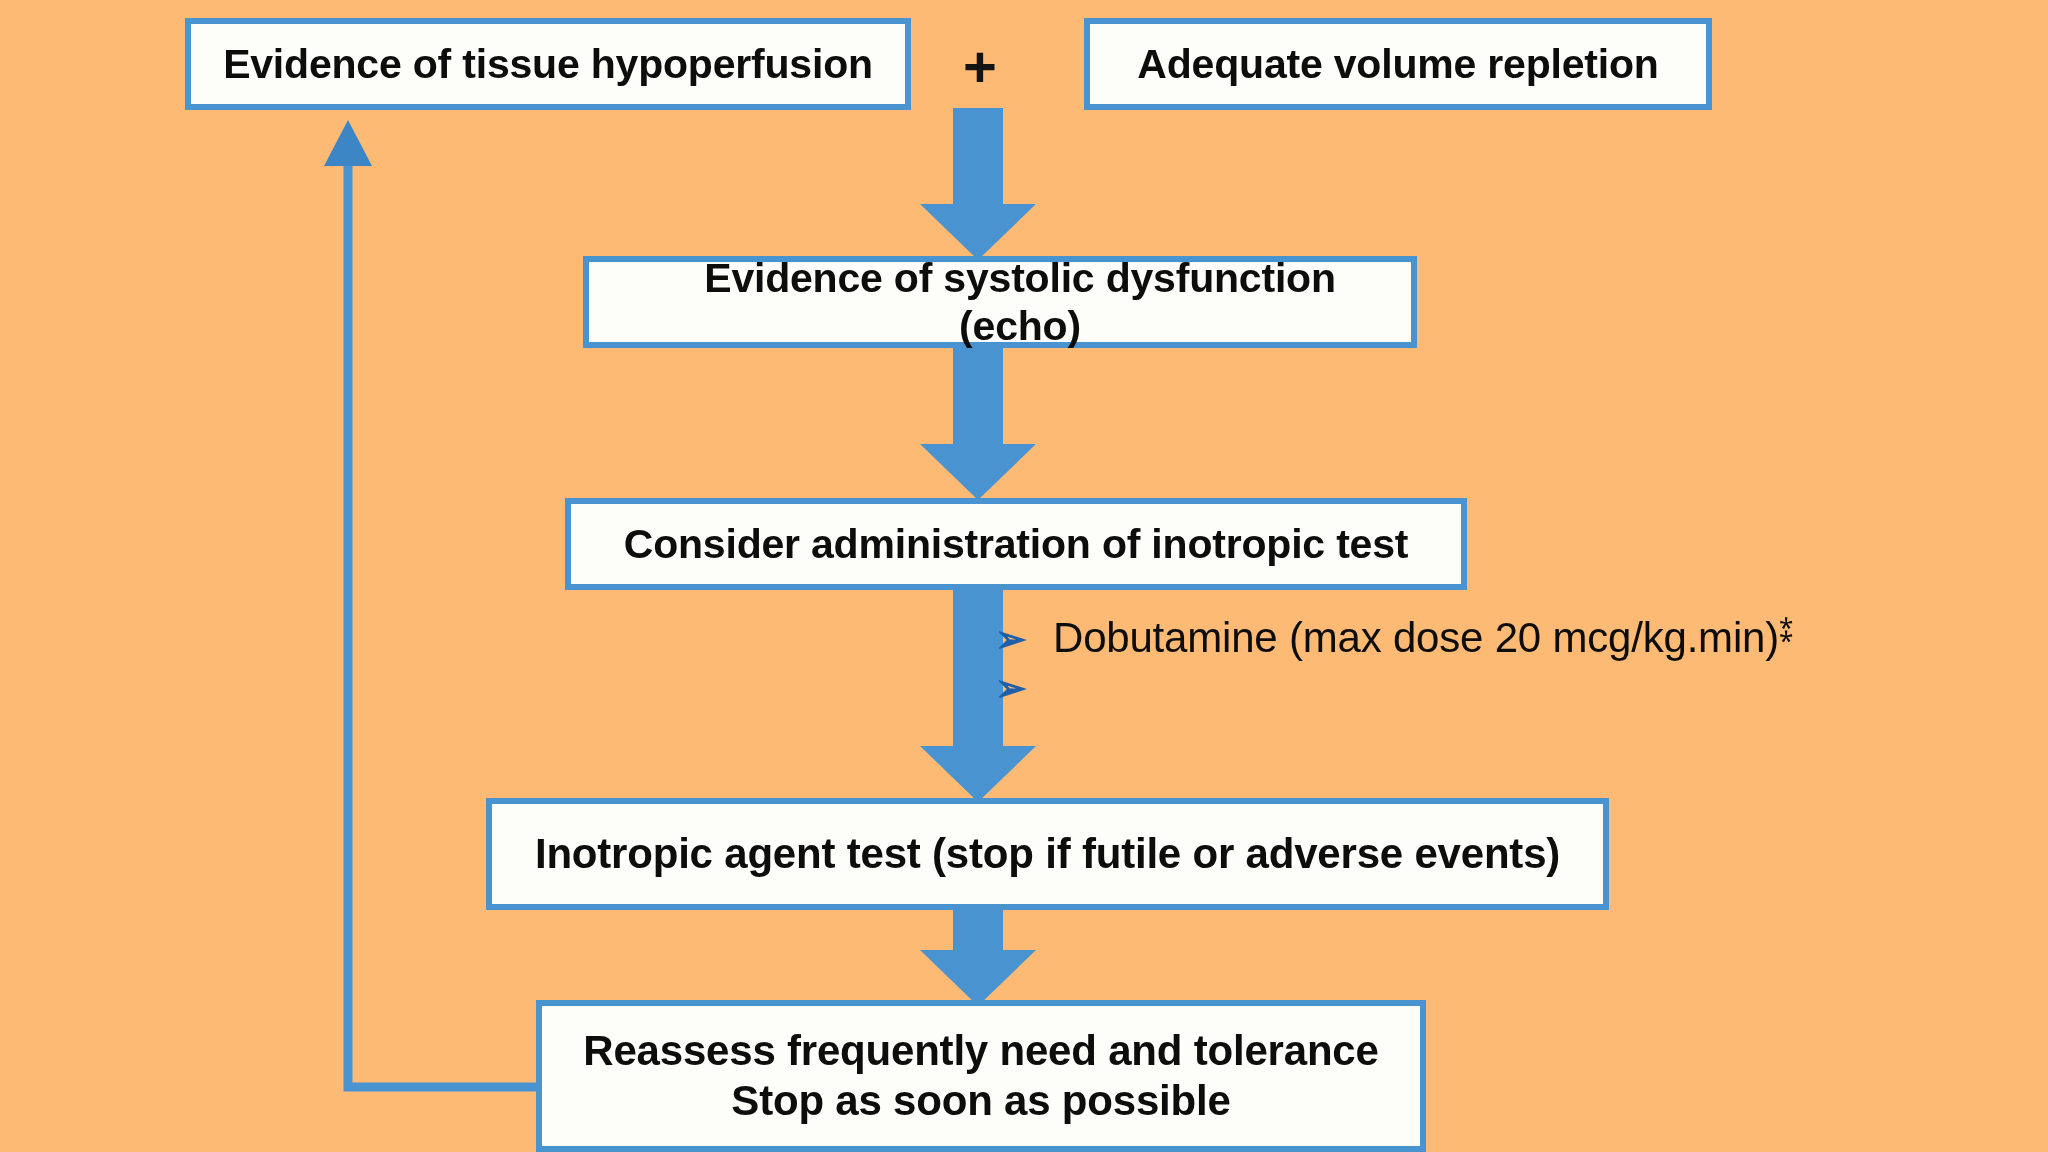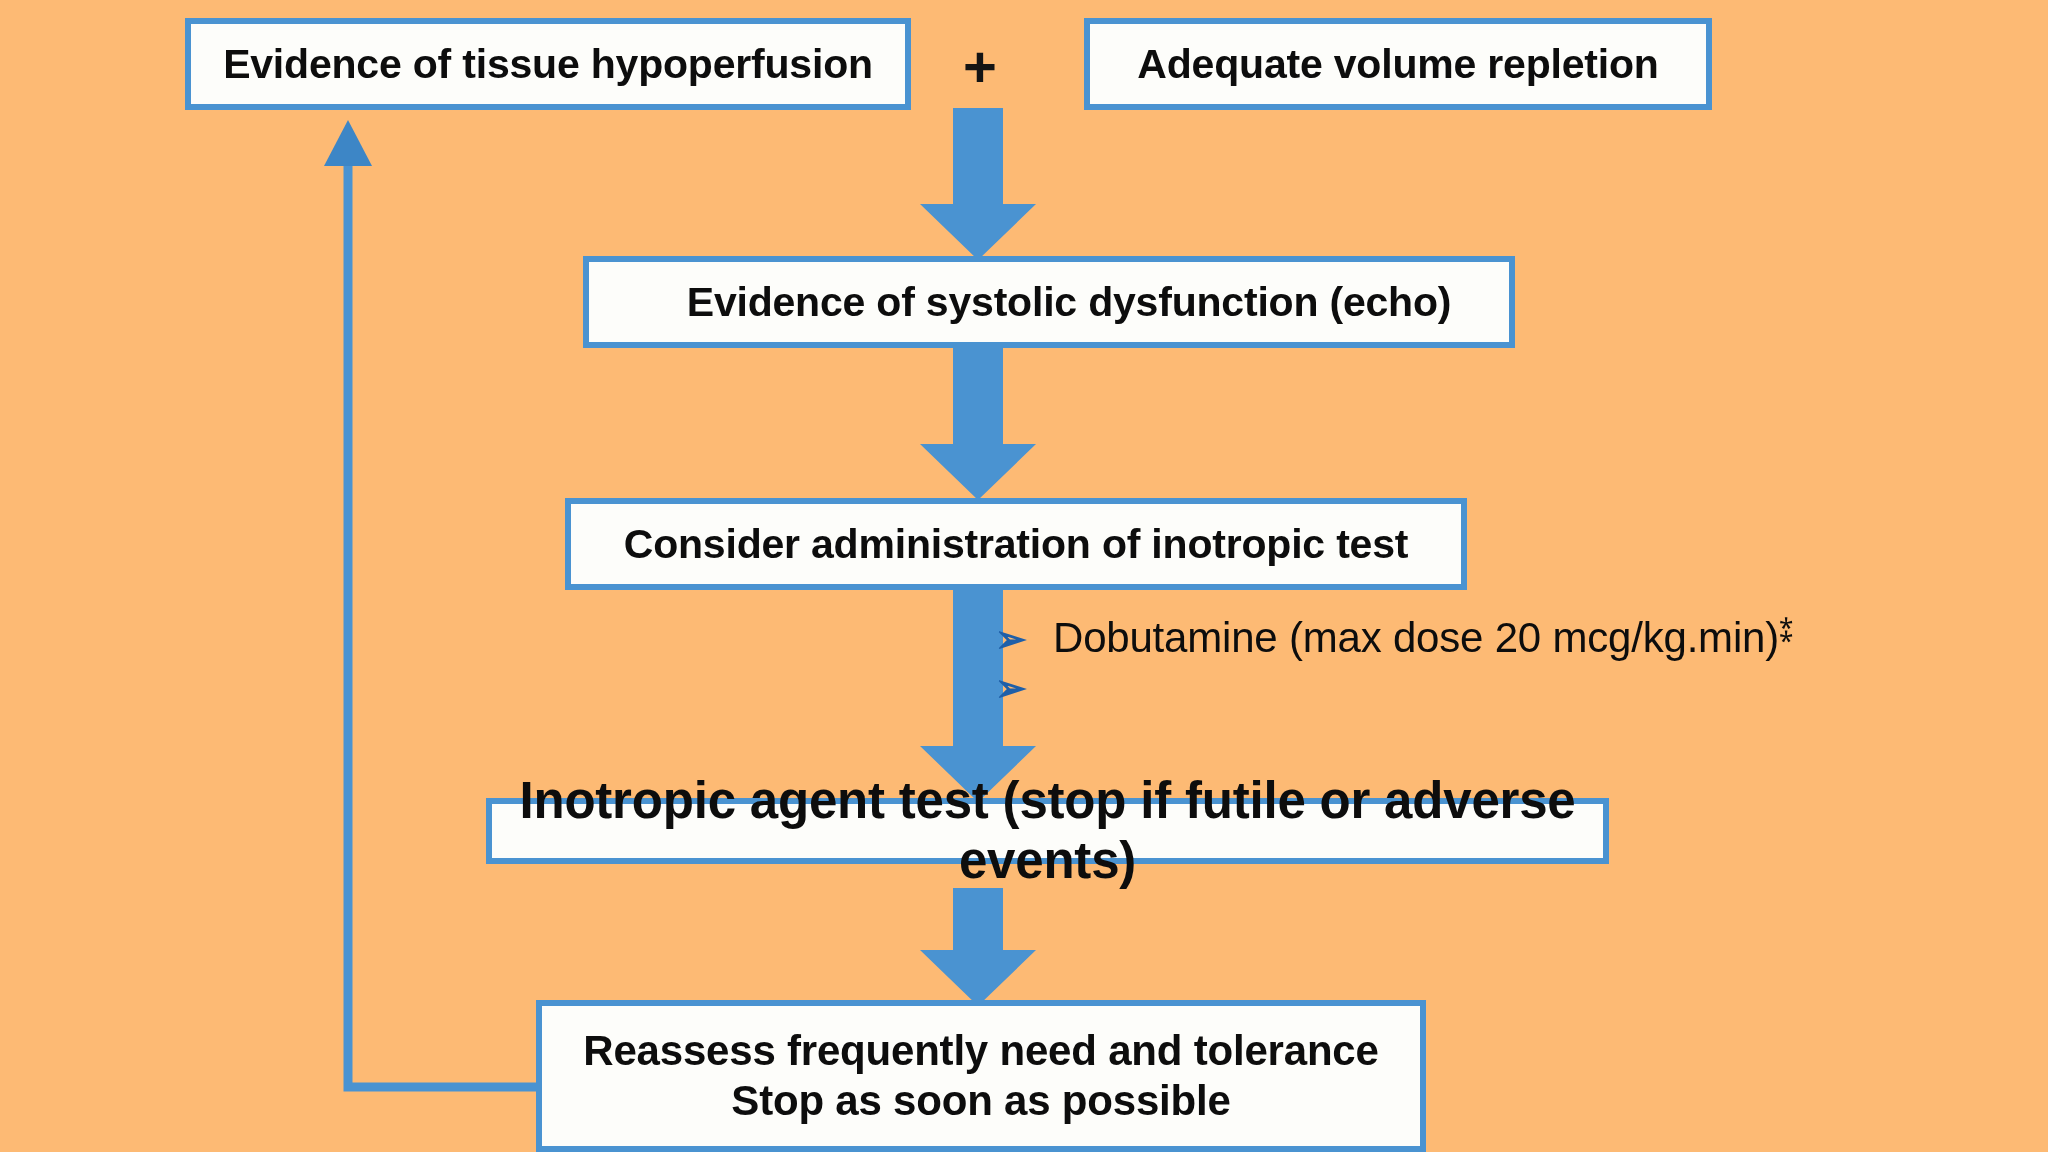--- a/index.html
+++ b/index.html
@@ -33,23 +33,23 @@
     letter-spacing: -0.2px;
     line-height: 1.18;
     z-index: 4;
   }
   .node .label {
     padding: 0 10px;
     white-space: pre-line;
   }
   #node-hypoperfusion { left: 185px; top: 18px;   width: 726px; height: 92px;  font-size: 41px; }
   #node-repletion     { left: 1084px; top: 18px;  width: 628px; height: 92px;  font-size: 41px; text-align: right; }
-  #node-systolic      { left: 583px; top: 256px;  width: 932px; height: 92px;  font-size: 41px; padding-left: 40px; }
+  #node-systolic      { left: 583px; top: 256px;  width: 834px; height: 92px;  font-size: 41px; padding-left: 40px; }
   #node-consider      { left: 565px; top: 498px;  width: 902px; height: 92px;  font-size: 41px; }
-  #node-test          { left: 486px; top: 798px;  width: 1123px;height: 66px;  font-size: 51px; }
+  #node-test          { left: 486px; top: 798px;  width: 1123px;height: 112px;  font-size: 42px; }
   #node-reassess      { left: 536px; top: 1000px; width: 890px; height: 152px; font-size: 42px; }
 
   
   .plus-sign {
     position: absolute;
     left: 940px;
     top: 26px;
     width: 80px;
     height: 80px;
     display: flex;

